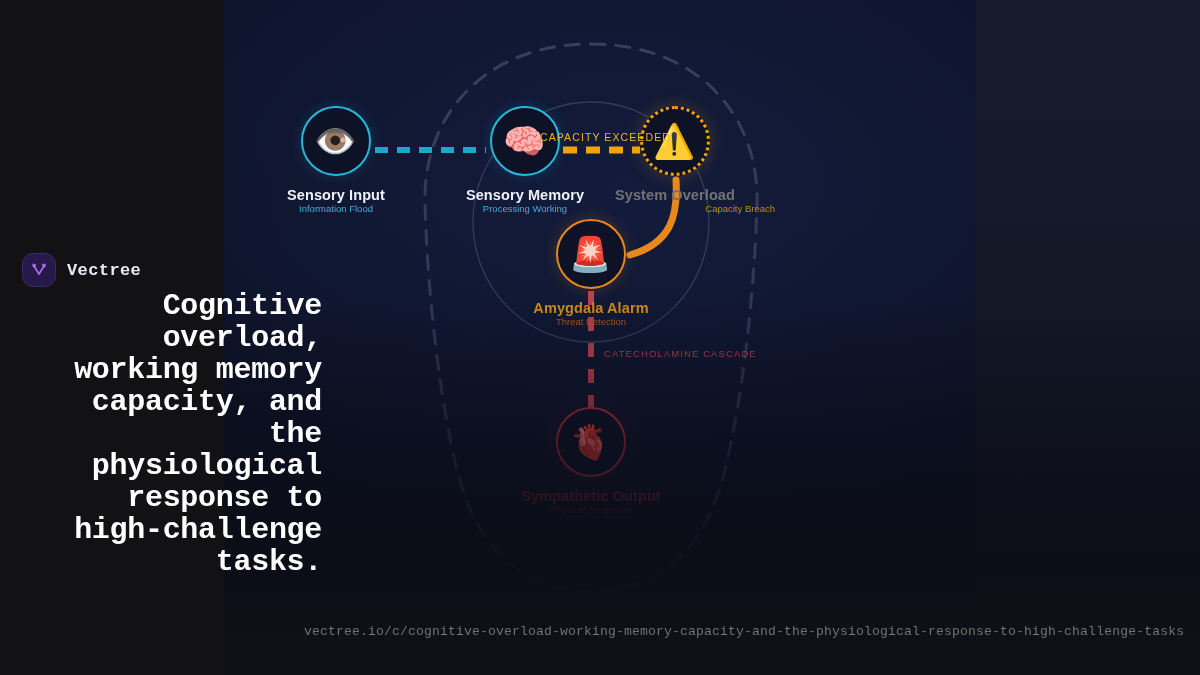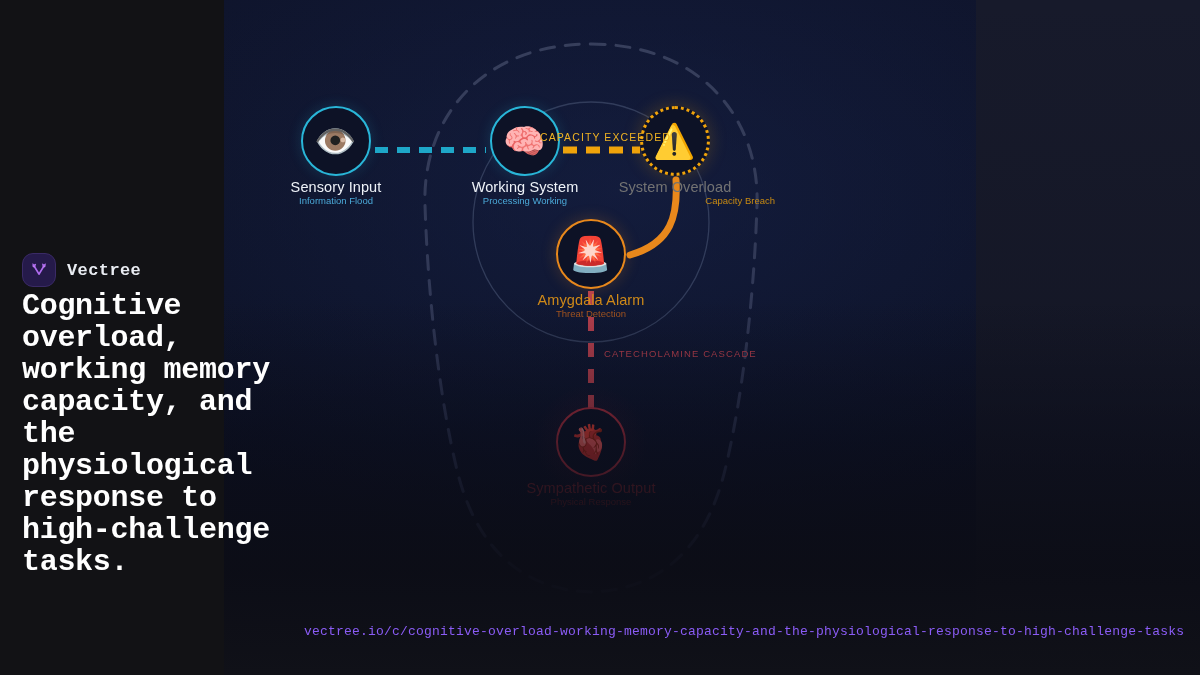--- a/index.html
+++ b/index.html
@@ -40,21 +40,21 @@
     width:70px; height:70px; border-radius:50%;
     margin:0 auto; display:flex; align-items:center; justify-content:center;
     font-size:34px; line-height:1;
     background:#0d1226;
     position:relative;
   }
   .ring.cyan  { border:2px solid #29b6d8; box-shadow:0 0 14px rgba(41,182,216,.18); }
   .ring.amber { border:3px dotted #f0a30a; box-shadow:0 0 18px rgba(240,163,10,.22); }
   .ring.orange{ border:2px solid #e8881c; box-shadow:0 0 16px rgba(232,136,28,.22); }
   .ring.red   { border:2px solid #b03040; }
-  .n-title{ margin-top:3px; font-size:14.5px; font-weight:normal; letter-spacing:.1px; }
+  .n-title{ margin-top:11px; font-size:14.5px; font-weight:bold; letter-spacing:.1px; }
   .n-sub  { font-size:9.5px; }
   .t-white{ color:#eef2f8; } .s-cyan{ color:#4ba9d8; }
   .t-amber{ color:#737373; } .s-amber{ color:#c78a12;text-align:right; }
   .t-orange{color:#d08a18; } .s-orange{color:#a8561f; }
   .t-red   {color:#7d2630; } .s-red   {color:#6d2128; }
 
   #node-sensory  { left:236px; top:106px; }
   #node-working  { left:425px; top:106px; }
   #node-overload { left:575px; top:106px; }
   #node-amygdala { left:491px; top:219px; }
@@ -104,27 +104,28 @@
   #brand-name{
     font-family:"Liberation Mono", monospace;
     font-size:17px; font-weight:bold; color:#e9ecf2; letter-spacing:.4px;
   }
   #headline{
     position:absolute; left:22px; top:290px; width:300px;
     font-family:"Liberation Mono", monospace;
     font-size:30px; font-weight:bold; line-height:32px;
     color:#ffffff; letter-spacing:-.3px;
     word-break:break-word;
+    text-align:right;
   }
 
   
   #footer-url{
     position:absolute; left:304px; top:624px;
     font-family:"Liberation Mono", monospace;
-    font-size:13px; color:#8b5cf6; letter-spacing:.2px; white-space:nowrap;
+    font-size:13px; color:#737373; letter-spacing:.2px; white-space:nowrap;
   }
 </style>
 </head>
 <body>
 
 <div id="canvas">
   <div id="canvas-grad"></div>
   <div id="right-band"></div>
   <div id="right-band-grad"></div>
 
@@ -156,21 +157,21 @@
   </svg>
 
   <div class="node" id="node-sensory">
     <div class="ring cyan">👁️</div>
     <div class="n-title t-white">Sensory Input</div>
     <div class="n-sub s-cyan">Information Flood</div>
   </div>
 
   <div class="node" id="node-working">
     <div class="ring cyan">🧠</div>
-    <div class="n-title t-white">Working System</div>
+    <div class="n-title t-white">Sensory Memory</div>
     <div class="n-sub s-cyan">Processing Working</div>
   </div>
 
   <div class="node" id="node-overload">
     <div class="ring amber">⚠️</div>
     <div class="n-title t-amber">System Overload</div>
     <div class="n-sub s-amber">Capacity Breach</div>
   </div>
 
   <div class="node" id="node-amygdala">

